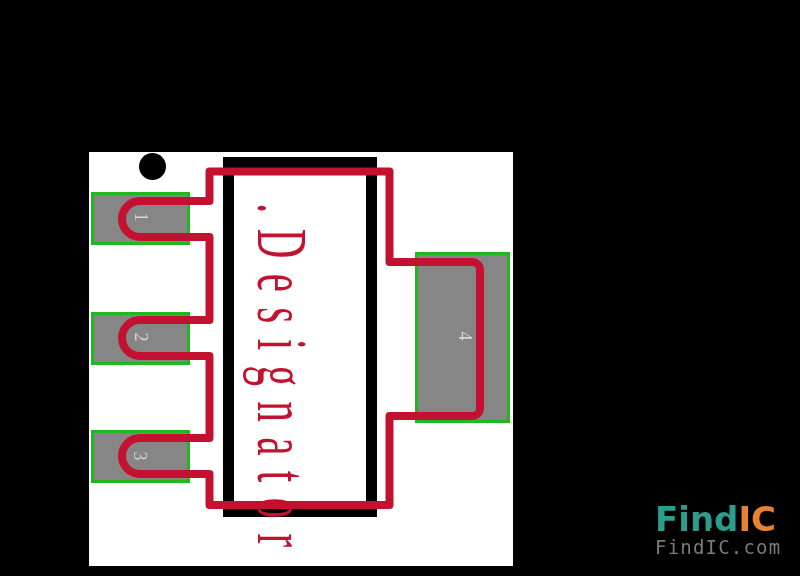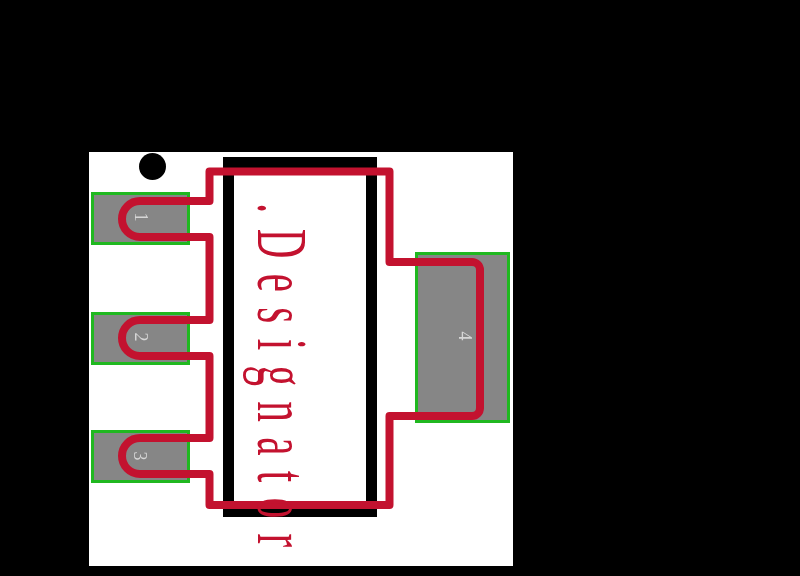--- a/index.html
+++ b/index.html
@@ -104,14 +104,23 @@
     <circle class="pin1-dot" cx="152.5" cy="166.5" r="13.5"></circle>
   </svg>
 
   <div class="designator">.Designator</div>
 
   <div class="pad-num n1">1</div>
   <div class="pad-num n2">2</div>
   <div class="pad-num n3">3</div>
   <div class="pad-num n4">4</div>
 
+  <div class="logo">
+    <div class="logo-row1">
+      <span class="logo-find">Find</span><span class="logo-ic">IC</span>
+    </div>
+    <div class="logo-row2">FindIC.com</div>
+    <div class="logo-accent a1"></div>
+    <div class="logo-accent a2"></div>
+    <div class="logo-accent a3"></div>
+  </div>
 
 </div>
 
 </body></html>

